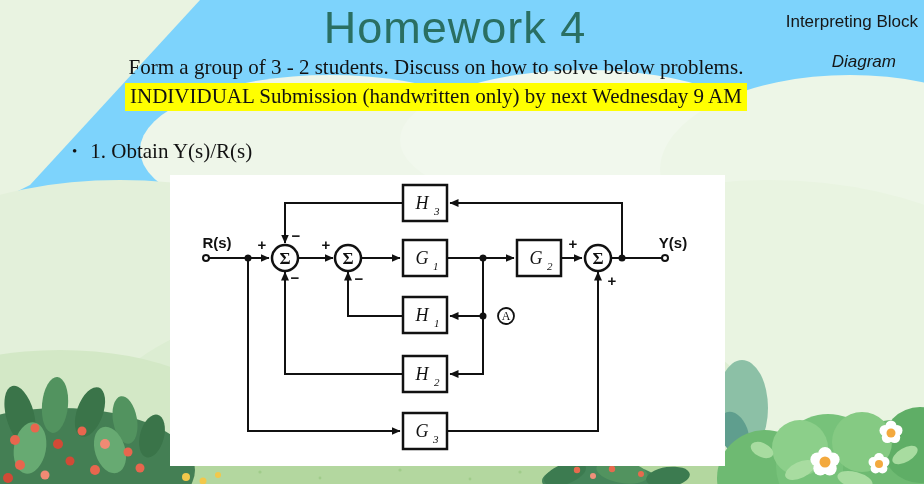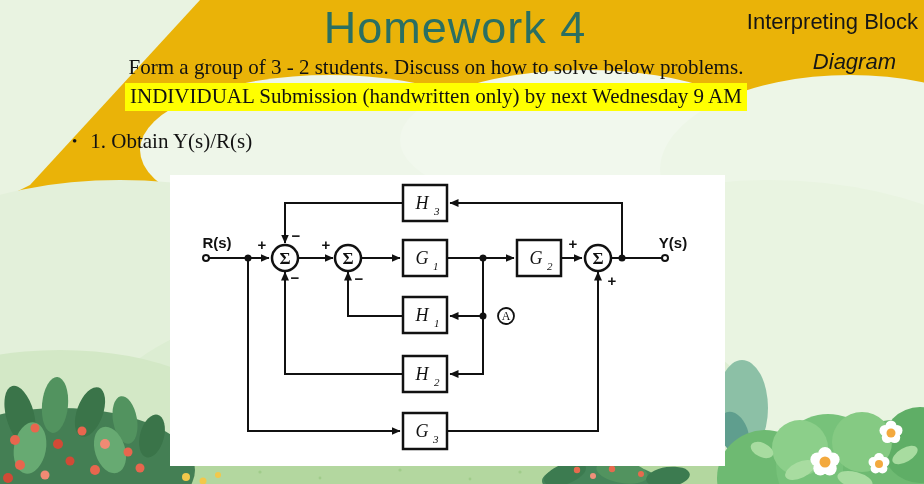--- a/index.html
+++ b/index.html
@@ -1,46 +1,46 @@
 <!DOCTYPE html>
 <html style="--title-green: #2a6f62; --hl-yellow: #ffff00;"><head>
 <meta charset="utf-8">
 <style>
   html,body{margin:0;padding:0;}
   .slide{
     position:relative; width:924px; height:484px; overflow:hidden;
-    background:#eab308;
+    background:#7dd3fc;
     font-family:"Liberation Sans", sans-serif;
   }
   .bg{position:absolute; inset:0; width:924px; height:484px;}
   .slide-title{
     position:absolute; top:2px; left:170px; width:570px;
     text-align:center; font-size:45px; letter-spacing:1px; font-weight:400;
     color:var(--title-green,#2a6f62);
   }
   .corner-note{
     position:absolute; top:2px; right:4px; width:240px;
-    font-size:22px; color:#161616; line-height:40px;
+    font-size:17px; color:#161616; line-height:40px;
   }
   .corner-note .l1{text-align:right; padding-right:2px;}
   .corner-note .l2{text-align:right; padding-right:24px;font-style:italic;}
   .subtitle{
     position:absolute; top:55px; left:36px; width:800px; text-align:center;
     font-family:"Liberation Serif", serif; font-size:21px; color:#121212;
   }
   .highlight-row{
     position:absolute; top:83px; left:36px; width:800px; text-align:center;
   }
   .highlight-row span{
     display:inline-block; background:var(--hl-yellow,#ffff00);
     font-family:"Liberation Serif", serif; font-size:21px; color:#121212;
     padding:1px 5px 2px 5px;
   }
   .bullet-line{
-    position:absolute; top:129px; left:72px;
+    position:absolute; top:139px; left:72px;
     font-family:"Liberation Serif", serif; font-size:21px; color:#121212;
   }
   .bullet-line .dot{font-size:15px; vertical-align:2px; margin-right:13px;}
   .panel{
     position:absolute; left:170px; top:175px; width:555px; height:291px;
     background:#ffffff;
   }
   
   .blk-main{font-family:"Liberation Serif", serif; font-style:italic; font-size:18px; fill:#111;}
   .blk-sub{font-family:"Liberation Serif", serif; font-style:italic; font-size:11px; fill:#111;}

